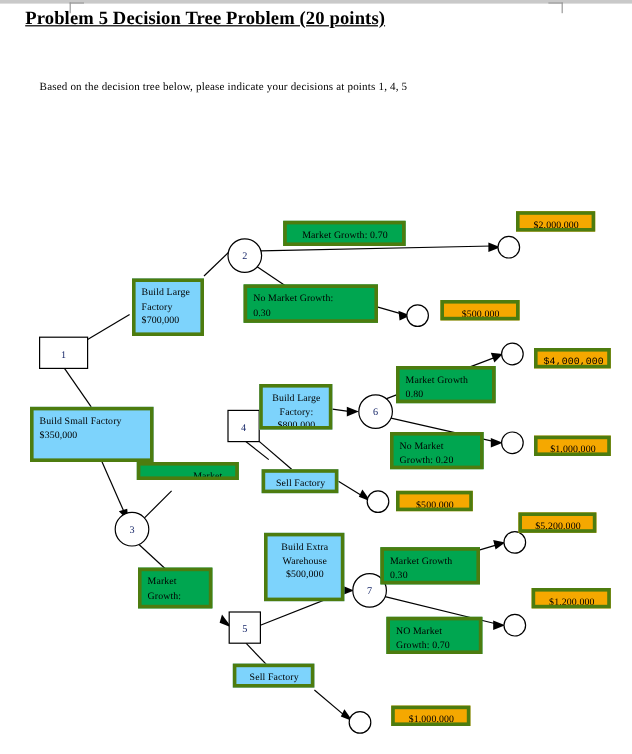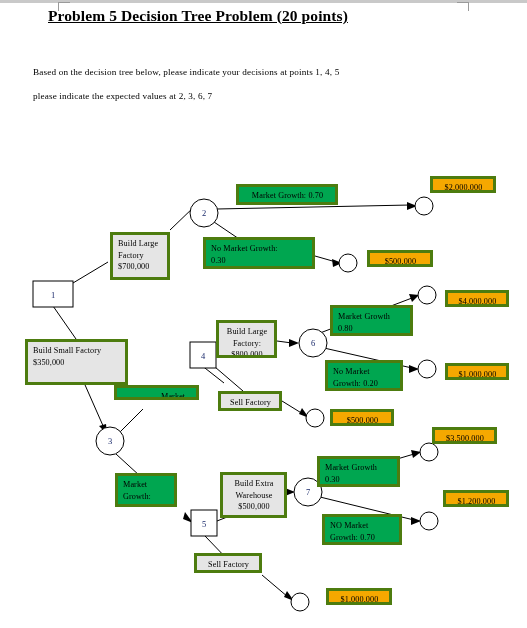--- a/index.html
+++ b/index.html
@@ -7,57 +7,56 @@
        font-family:"Liberation Serif","DejaVu Serif",serif;color:#000;}
   #page{position:absolute;inset:0;width:527px;height:628px;}
 
   .pagemark{position:absolute;border-color:#9a9a9a;border-style:solid;}
   .crop-tl{left:58px;top:2px;width:12px;height:0;border-width:1px 0 0 0;}
   .crop-tr{left:457px;top:2px;width:12px;height:0;border-width:1px 0 0 0;}
   .crop-tr2{left:468px;top:2px;width:0;height:9px;border-width:0 0 0 1px;}
   .crop-tl2{left:58px;top:2px;width:0;height:9px;border-width:0 0 0 1px;}
   .topline{position:absolute;left:0;top:0;width:527px;height:3px;background:#c9c9c9;}
 
-  #title{position:absolute;left:48px;top:7px;font-size:15.5px;font-weight:bold;
+  #title{position:absolute;left:21px;top:7px;font-size:15.5px;font-weight:bold;
          text-decoration:underline;letter-spacing:.1px;white-space:nowrap;}
   .para{position:absolute;font-size:9.2px;letter-spacing:.15px;white-space:nowrap;}
   #para1{left:33px;top:67px;}
   #para2{left:33px;top:91px;}
 
   svg#tree{position:absolute;left:0;top:0;width:527px;height:628px;}
 
   .nodebox{fill:#ffffff;stroke:#000000;stroke-width:1;}
   .nodecircle{fill:#ffffff;stroke:#000000;stroke-width:1;}
   .termcircle{fill:#ffffff;stroke:#000000;stroke-width:1;}
   .edge{stroke:#000000;stroke-width:1;fill:none;}
   .nodelabel{font-family:"Liberation Serif",serif;font-size:8.5px;fill:#1a2a6b;
              text-anchor:middle;dominant-baseline:central;}
 
   .lbl{position:absolute;box-sizing:border-box;border:3px solid #4d7c0f;
        font-size:8.2px;line-height:11.5px;letter-spacing:.1px;
        padding:3px 4px 2px 5px;overflow:hidden;}
-  .yellow{background:#e5e5e5;}
+  .yellow{background:#7dd3fc;}
   .green{background:#00a650;}
   .orange{background:#f5a800;}
   .ctr{text-align:center;}
 </style>
 </head>
 <body>
 
 <div id="page">
 
   <div class="topline"></div>
   <div class="pagemark crop-tl"></div>
   <div class="pagemark crop-tl2"></div>
   <div class="pagemark crop-tr"></div>
   <div class="pagemark crop-tr2"></div>
 
   <div id="title">Problem 5 Decision Tree Problem (20 points)</div>
   <div class="para" id="para1">Based on the decision tree below, please indicate your decisions at points 1, 4, 5</div>
-  <div class="para" id="para2">please indicate the expected values at 2, 3, 6, 7</div>
 
   <svg id="tree" viewBox="0 0 527 628">
 
     <line class="edge" x1="73" y1="283" x2="108" y2="262"></line>
     <line class="edge" x1="53" y1="306" x2="76" y2="339"></line>
 
     <line class="edge" x1="170" y1="230" x2="196" y2="205"></line>
 
     <line class="edge" x1="217" y1="209" x2="410" y2="205"></line>
     <polygon points="417,206 407,202 407,210" fill="#000"></polygon>
@@ -142,37 +141,37 @@
   <div class="lbl green" style="left:115px;top:473px;width:62px;height:34px;">Market<br>Growth:<br>0.30</div>
 
   <div class="lbl yellow ctr" style="left:216px;top:320px;width:61px;height:38px;">Build Large<br>Factory:<br>$800,000</div>
 
   <div class="lbl yellow ctr" style="left:218px;top:391px;width:64px;height:20px;">Sell Factory</div>
 
   <div class="lbl green" style="left:330px;top:305px;width:83px;height:31px;">Market Growth<br>0.80</div>
 
   <div class="lbl green" style="left:325px;top:360px;width:78px;height:31px;">No Market<br>Growth: 0.20</div>
 
-  <div class="lbl yellow ctr" style="left:220px;top:472px;width:67px;height:46px;">Build Extra<br>Warehouse<br>$500,000</div>
+  <div class="lbl yellow ctr" style="left:220px;top:444px;width:67px;height:57px;">Build Extra<br>Warehouse<br>$500,000</div>
 
   <div class="lbl yellow ctr" style="left:194px;top:553px;width:68px;height:20px;">Sell Factory</div>
 
   <div class="lbl green" style="left:317px;top:456px;width:83px;height:31px;">Market Growth<br>0.30</div>
 
   <div class="lbl green" style="left:322px;top:514px;width:80px;height:31px;">NO Market<br>Growth: 0.70</div>
 
   <div class="lbl orange ctr" style="left:430px;top:176px;width:66px;height:17px;">$2,000,000</div>
 
   <div class="lbl orange ctr" style="left:367px;top:250px;width:66px;height:17px;">$500,000</div>
 
-  <div class="lbl orange ctr" style="left:445px;top:290px;width:64px;height:17px;">$4,000,000</div>
+  <div class="lbl orange ctr" style="left:445px;top:290px;width:64px;height:17px;font-family:Liberation Mono, monospace;">$4,000,000</div>
 
   <div class="lbl orange ctr" style="left:445px;top:363px;width:64px;height:17px;">$1,000,000</div>
 
   <div class="lbl orange ctr" style="left:330px;top:409px;width:64px;height:17px;">$500,000</div>
 
-  <div class="lbl orange ctr" style="left:432px;top:427px;width:65px;height:17px;">$3,500,000</div>
+  <div class="lbl orange ctr" style="left:432px;top:427px;width:65px;height:17px;">$5,200,000</div>
 
   <div class="lbl orange ctr" style="left:443px;top:490px;width:66px;height:17px;">$1,200,000</div>
 
   <div class="lbl orange ctr" style="left:326px;top:588px;width:66px;height:17px;">$1,000,000</div>
 
 </div>
 
 </body></html>

